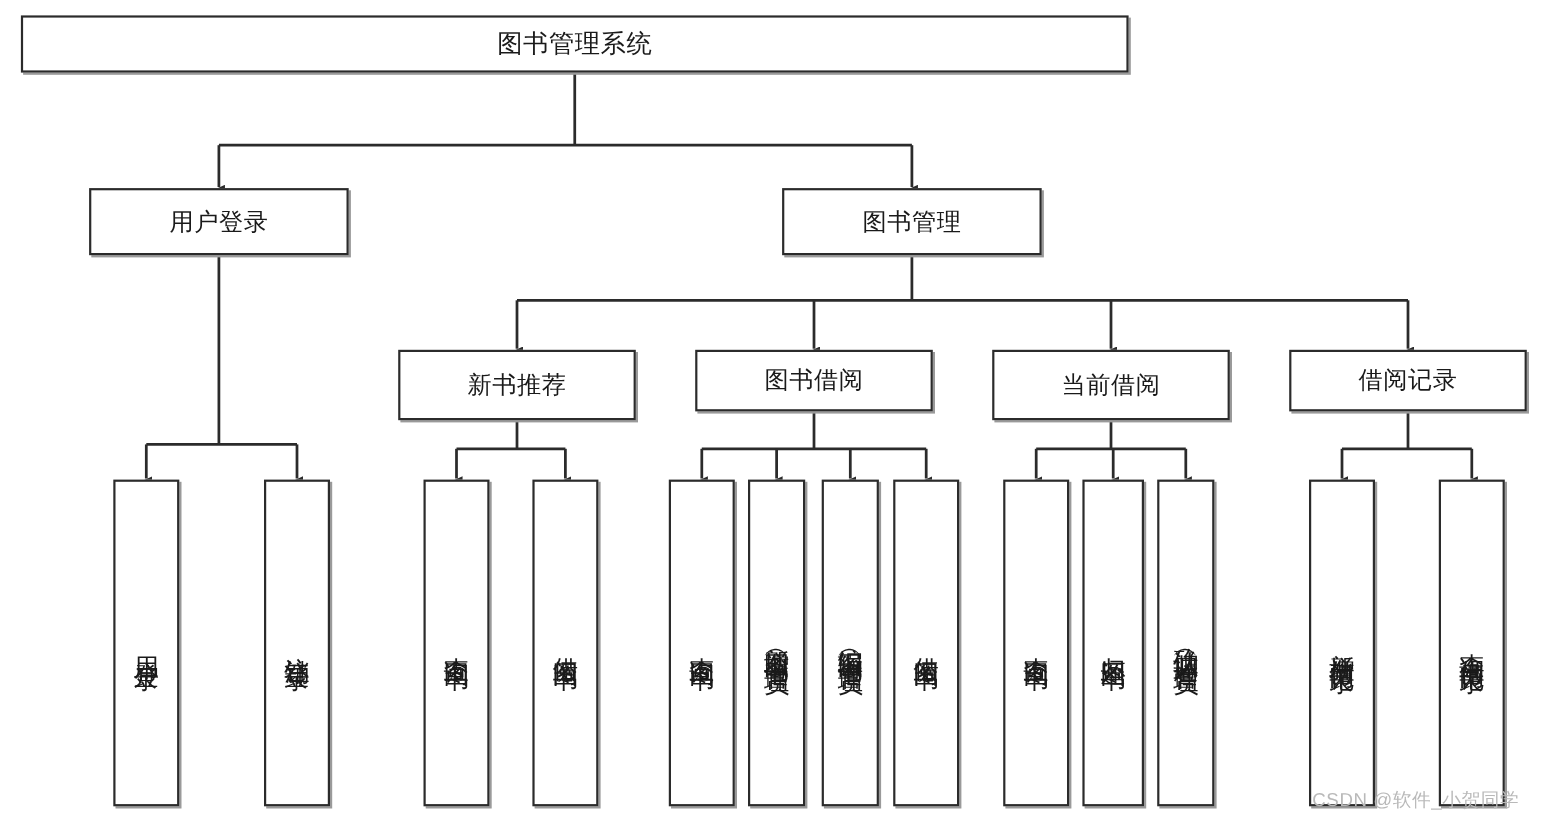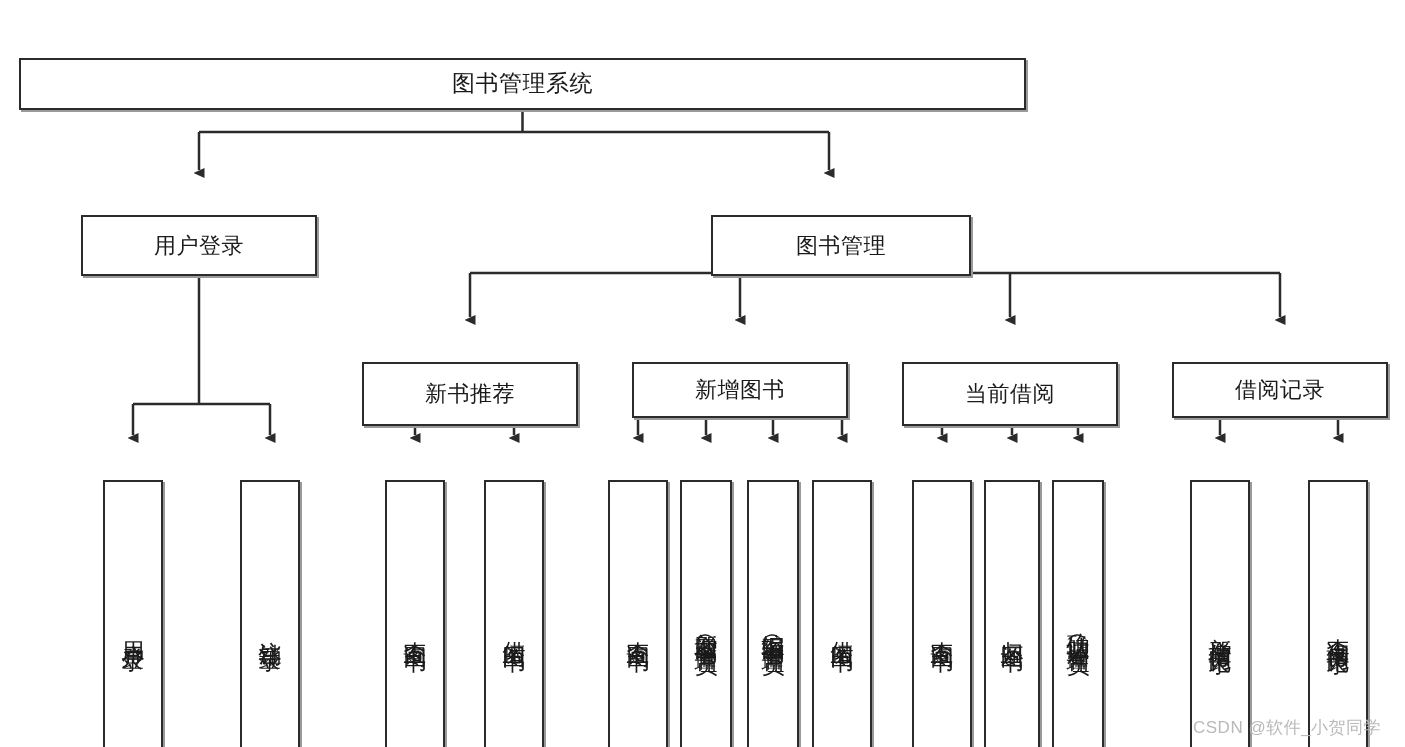--- a/index.html
+++ b/index.html
@@ -32,21 +32,20 @@
     box-sizing: border-box;
     background: #ffffff;
     border: 2px solid #2b2b2b;
     display: flex;
     align-items: center;
     justify-content: center;
     overflow: hidden;
   }
   .node.shadowed {
     box-shadow: 2px 2px 0 0 #9a9a9a;
-    margin-top: 44px;
   }
   .node-label {
     color: #1a1a1a;
     letter-spacing: 0.5px;
     white-space: nowrap;
     line-height: 1.18;
   }
   .node.horizontal .node-label {
     font-size: 22px;
     writing-mode: horizontal-tb;
@@ -123,28 +122,28 @@
       </g>
   </svg>
 
   <div id="node-layer">
       <div class="node horizontal root shadowed" style="left: 19px; top: 14px; width: 1007px; height: 52px;">
         <span class="node-label">图书管理系统</span>
       </div>
       <div class="node horizontal shadowed" style="left: 81px; top: 171px; width: 236px; height: 61px;">
         <span class="node-label">用户登录</span>
       </div>
-      <div class="node horizontal shadowed" style="left: 711px; top: 171px; width: 260px; height: 61px;">
+      <div class="node horizontal shadowed" style="left: 711px; top: 171px; width: 236px; height: 61px;">
         <span class="node-label">图书管理</span>
       </div>
       <div class="node horizontal shadowed" style="left: 362px; top: 318px; width: 216px; height: 64px;">
         <span class="node-label">新书推荐</span>
       </div>
       <div class="node horizontal shadowed" style="left: 632px; top: 318px; width: 216px; height: 56px;">
-        <span class="node-label">新增图书</span>
+        <span class="node-label">图书借阅</span>
       </div>
       <div class="node horizontal shadowed" style="left: 902px; top: 318px; width: 216px; height: 64px;">
         <span class="node-label">当前借阅</span>
       </div>
       <div class="node horizontal shadowed" style="left: 1172px; top: 318px; width: 216px; height: 56px;">
         <span class="node-label">借阅记录</span>
       </div>
       <div class="node vertical shadowed" style="left: 103px; top: 436px; width: 60px; height: 297px;">
         <span class="node-label">用户登录</span>
       </div>

